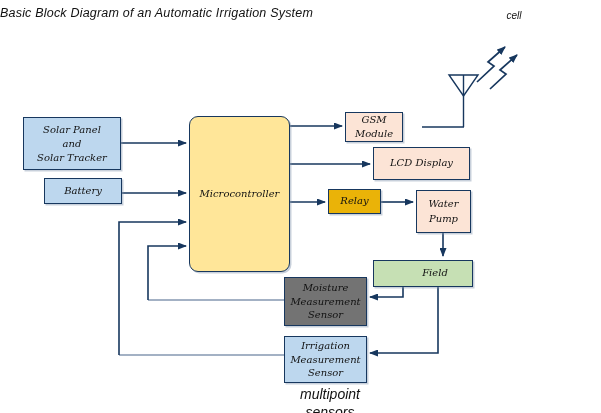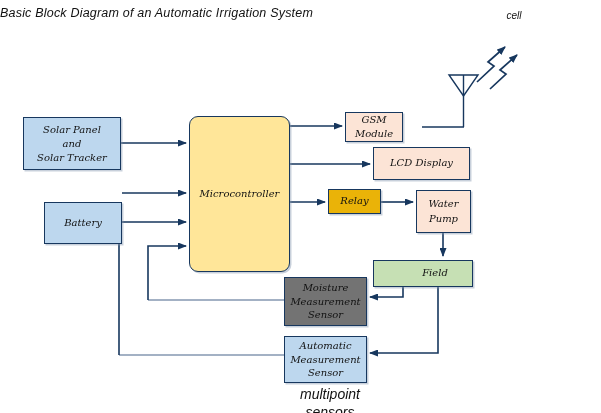--- a/index.html
+++ b/index.html
@@ -105,21 +105,21 @@
   <div class="note" style="left:468px;top:9px;width:92px;">
     <span style="display:block">cell</span>
   </div>
 
   <div class="block" style="left: 23px; top: 117px; width: 98px; height: 53px; line-height: 1.4; background-color: rgb(189, 215, 238);">
     <span>Solar Panel</span>
     <span>and</span>
     <span>Solar Tracker</span>
   </div>
 
-  <div class="block" style="left: 44px; top: 178px; width: 78px; height: 42px; background-color: rgb(189, 215, 238); margin-top: 24px;">
+  <div class="block" style="left: 44px; top: 178px; width: 78px; height: 26px; background-color: rgb(189, 215, 238);">
     <span>Battery</span>
   </div>
 
   <div class="block" style="left: 189px; top: 116px; width: 101px; height: 156px; background-color: rgb(255, 230, 153); border-radius: 9px;">
     <span>Microcontroller</span>
   </div>
 
   <div class="block" style="left: 345px; top: 112px; width: 58px; height: 30px; background-color: rgb(252, 228, 214);">
     <span>GSM Module</span>
   </div>
@@ -141,20 +141,20 @@
     <span>Field</span>
   </div>
 
   <div class="block" style="left: 284px; top: 277px; width: 83px; height: 49px; line-height: 1.35; background-color: #737373;">
     <span>Moisture</span>
     <span>Measurement</span>
     <span>Sensor</span>
   </div>
 
   <div class="block" style="left: 284px; top: 336px; width: 83px; height: 47px; line-height: 1.35; background-color: rgb(189, 215, 238);">
-    <span>Automatic</span>
+    <span>Irrigation</span>
     <span>Measurement</span>
     <span>Sensor</span>
   </div>
 
   <div class="note" style="left:282px;top:385px;width:96px;font-size:14px;">multipoint sensors</div>
 
 </div>
 
 </body></html>

